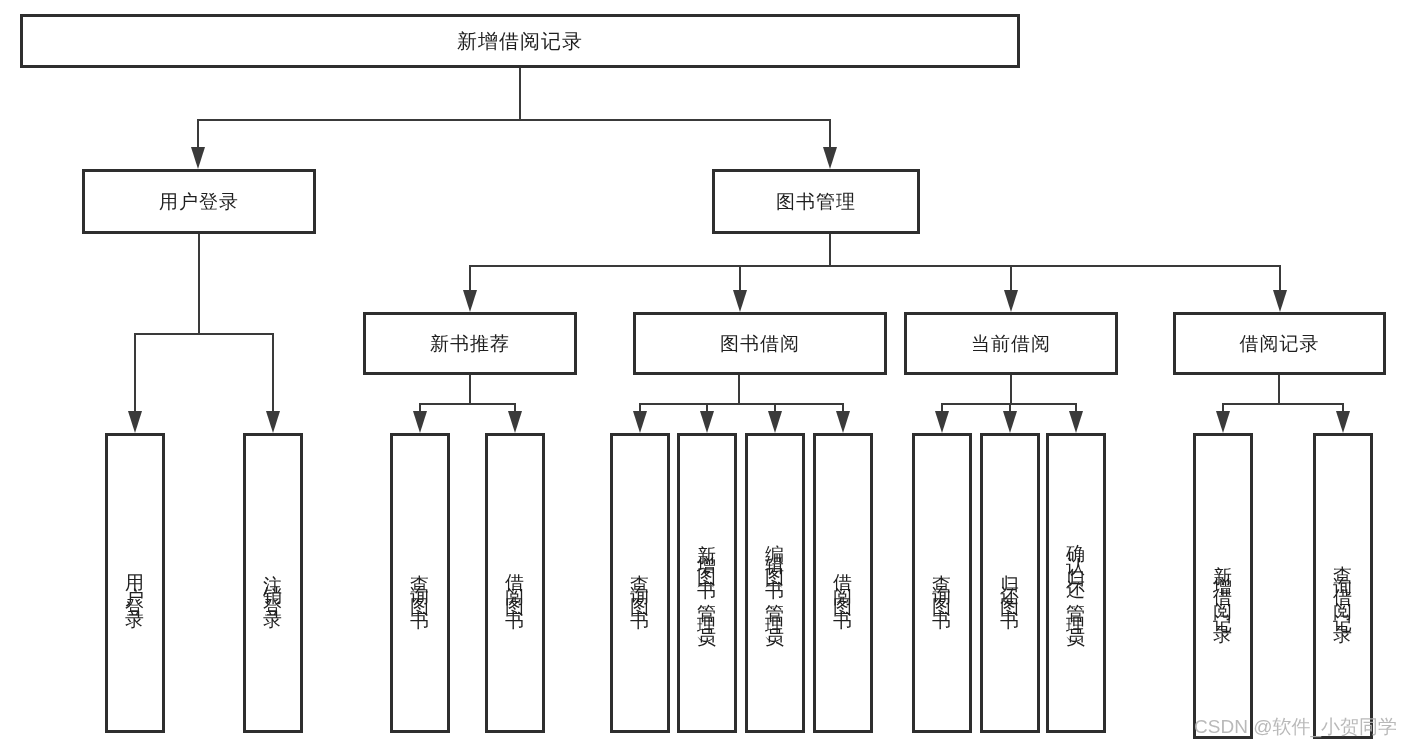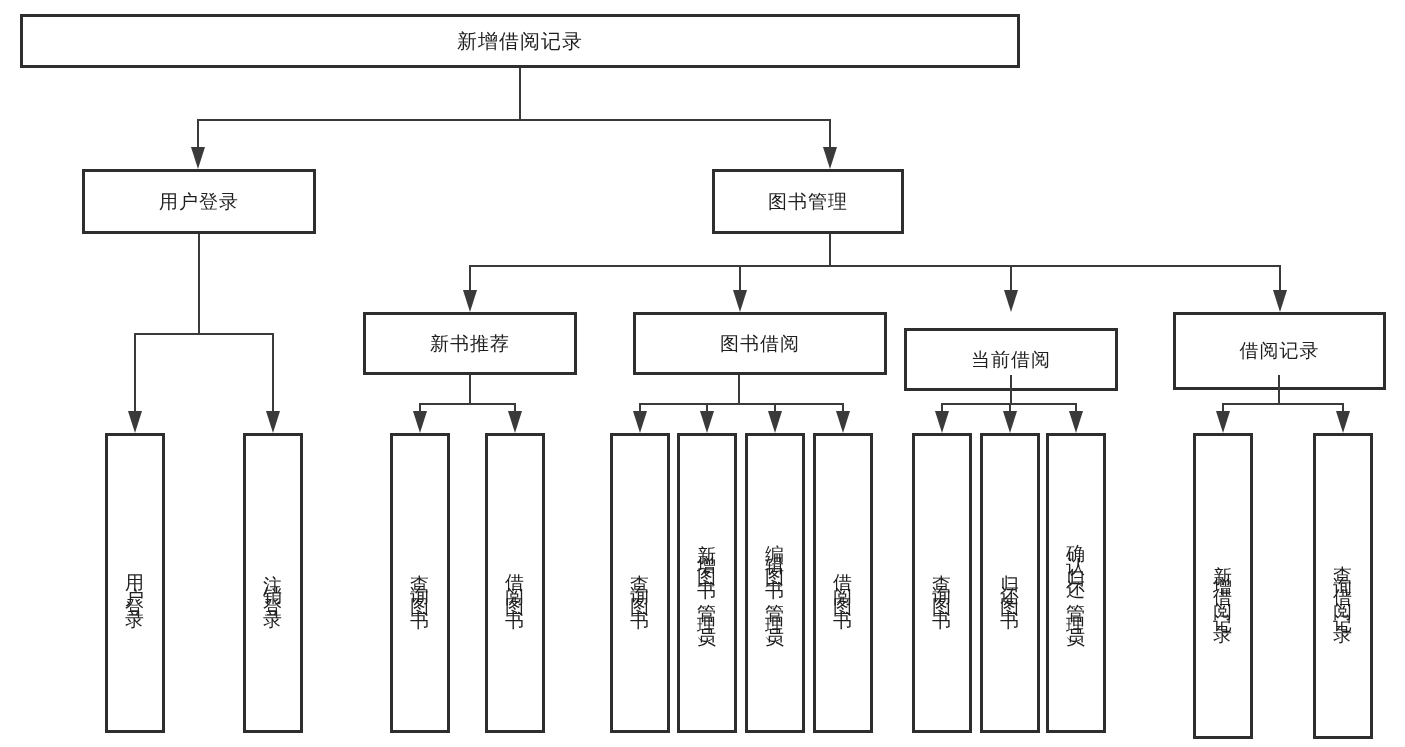--- a/index.html
+++ b/index.html
@@ -28,21 +28,21 @@
   <div class="node h-node root-node" style="left:20px;top:14px;width:1000px;height:54px;">新增借阅记录</div>
 
   <div class="vline" style="left:519px;top:68px;height:53px;"></div>
   <div class="hline" style="left:197px;top:119px;width:634px;"></div>
   <div class="vline" style="left:197px;top:119px;height:28px;"></div>
   <div class="arrowhead" style="left:191px;top:147px;"></div>
   <div class="vline" style="left:829px;top:119px;height:28px;"></div>
   <div class="arrowhead" style="left:823px;top:147px;"></div>
 
   <div class="node h-node" style="left:82px;top:169px;width:234px;height:65px;">用户登录</div>
-  <div class="node h-node" style="left:712px;top:169px;width:192px;height:65px;">图书管理</div>
+  <div class="node h-node" style="left:712px;top:169px;width:208px;height:65px;">图书管理</div>
 
   <div class="vline" style="left:198px;top:234px;height:101px;"></div>
   <div class="hline" style="left:134px;top:333px;width:140px;"></div>
   <div class="vline" style="left:134px;top:333px;height:79px;"></div>
   <div class="arrowhead" style="left:128px;top:411px;"></div>
   <div class="vline" style="left:272px;top:333px;height:79px;"></div>
   <div class="arrowhead" style="left:266px;top:411px;"></div>
 
   <div class="vline" style="left:829px;top:234px;height:33px;"></div>
   <div class="hline" style="left:469px;top:265px;width:812px;"></div>
@@ -50,22 +50,22 @@
   <div class="arrowhead" style="left:463px;top:290px;"></div>
   <div class="vline" style="left:739px;top:265px;height:25px;"></div>
   <div class="arrowhead" style="left:733px;top:290px;"></div>
   <div class="vline" style="left:1010px;top:265px;height:25px;"></div>
   <div class="arrowhead" style="left:1004px;top:290px;"></div>
   <div class="vline" style="left:1279px;top:265px;height:25px;"></div>
   <div class="arrowhead" style="left:1273px;top:290px;"></div>
 
   <div class="node h-node" style="left:363px;top:312px;width:214px;height:63px;">新书推荐</div>
   <div class="node h-node" style="left:633px;top:312px;width:254px;height:63px;">图书借阅</div>
-  <div class="node h-node" style="left:904px;top:312px;width:214px;height:63px;margin-top:16px;">当前借阅</div>
-  <div class="node h-node" style="left:1173px;top:312px;width:213px;height:78px;text-align:right;">借阅记录</div>
+  <div class="node h-node" style="left:904px;top:312px;width:214px;height:63px;">当前借阅</div>
+  <div class="node h-node" style="left:1173px;top:312px;width:213px;height:63px;text-align:right;">借阅记录</div>
 
   <div class="vline" style="left:469px;top:375px;height:30px;"></div>
   <div class="hline" style="left:419px;top:403px;width:97px;"></div>
   <div class="vline" style="left:419px;top:403px;height:10px;"></div>
   <div class="arrowhead" style="left:413px;top:411px;"></div>
   <div class="vline" style="left:514px;top:403px;height:10px;"></div>
   <div class="arrowhead" style="left:508px;top:411px;"></div>
 
   <div class="vline" style="left:738px;top:375px;height:30px;"></div>
   <div class="hline" style="left:639px;top:403px;width:205px;"></div>
@@ -127,14 +127,15 @@
   <div class="node v-node" style="left:1046px;top:433px;">
     <span class="vtext">确认归还（管理员）</span>
   </div>
   <div class="node v-node" style="left:1193px;top:433px;height:306px;">
     <span class="vtext">新增借阅记录</span>
   </div>
   <div class="node v-node" style="left:1313px;top:433px;height:306px;">
     <span class="vtext">查询借阅记录</span>
   </div>
 
+  <div class="watermark">CSDN @软件_小贺同学</div>
 
 </div>
 
 </body></html>

